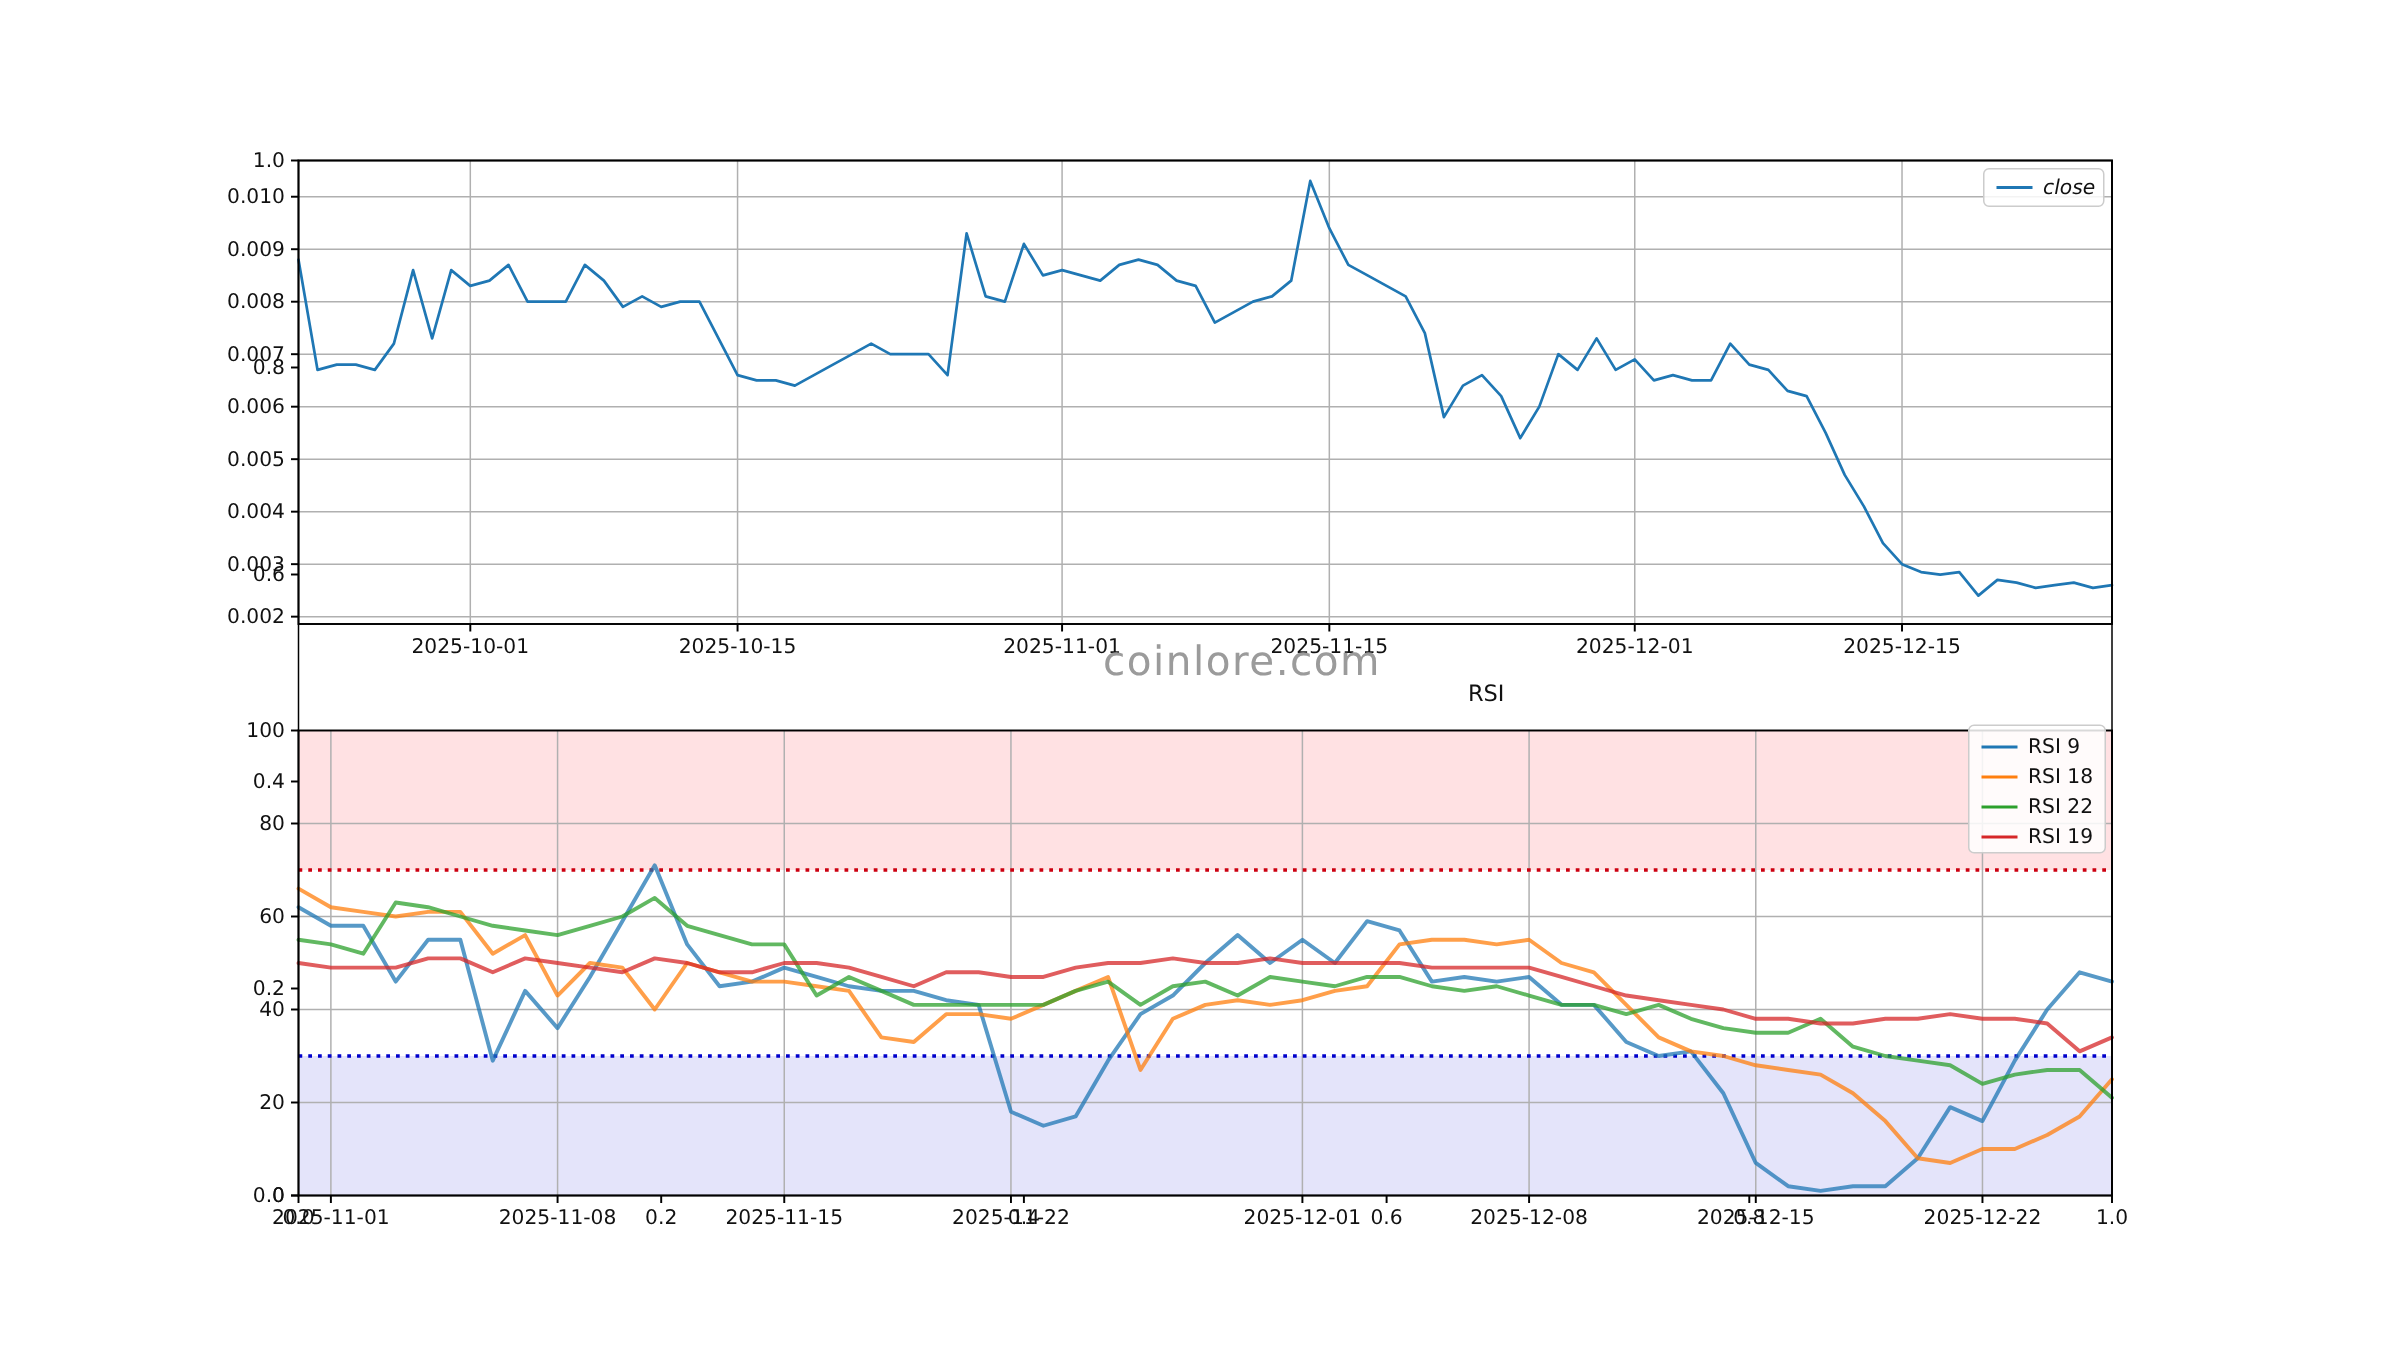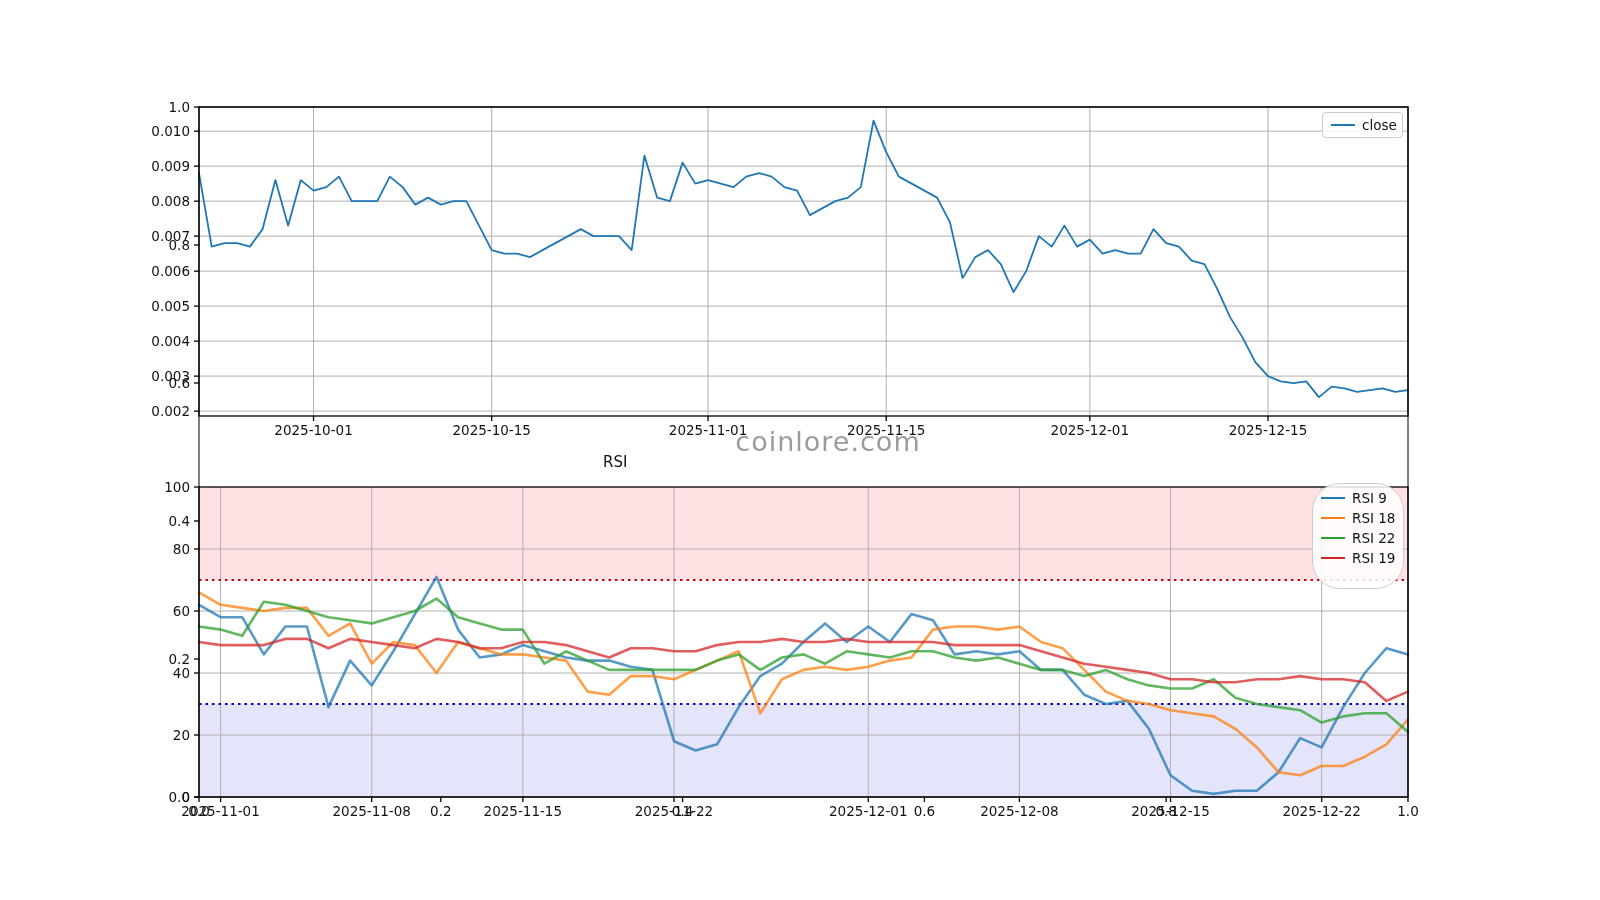--- a/index.html
+++ b/index.html
@@ -2,25 +2,25 @@
 <html><head>
 <meta charset="utf-8">
 <style>
   html,body{margin:0;padding:0;background:#fff;}
   #stage{position:relative;width:1600px;height:900px;background:#ffffff;overflow:hidden;
          font-family:"DejaVu Sans","Liberation Sans",sans-serif;}
   #charts-svg{position:absolute;left:0;top:0;}
   .overlay{position:absolute;color:#111;}
   #watermark{left:628px;top:426px;width:400px;text-align:center;
              font-size:27px;color:#9b9b9b;letter-spacing:1px;}
-  #rsi-title{left:603px;top:453px;width:400px;text-align:left;font-size:15px;color:#111;}
+  #rsi-title{left:603px;top:453px;width:400px;text-align:right;font-size:15px;color:#111;}
   .legend{position:absolute;background:rgba(255,255,255,0.85);border:1px solid #cccccc;
           border-radius:4px;font-size:13.5px;color:#111;padding:4px 8px;box-sizing:border-box;}
-  #price-legend{left:1322px;top:112px;width:81px;height:26px;}
-  #rsi-legend{left:1312px;top:483px;width:92px;height:106px;border-radius:28px;}
+  #price-legend{left:1322px;top:112px;width:81px;height:26px;font-style:italic;}
+  #rsi-legend{left:1312px;top:483px;width:92px;height:86px;}
   .legend-row{display:flex;align-items:center;height:20px;}
   #price-legend .legend-row{height:16px;}
   .swatch{display:inline-block;width:24px;height:0;border-top-width:2.5px;border-top-style:solid;
           margin-right:7px;flex:0 0 auto;}
   .legend-label{white-space:nowrap;}
 </style>
 </head>
 <body>
 
 <div id="stage">

